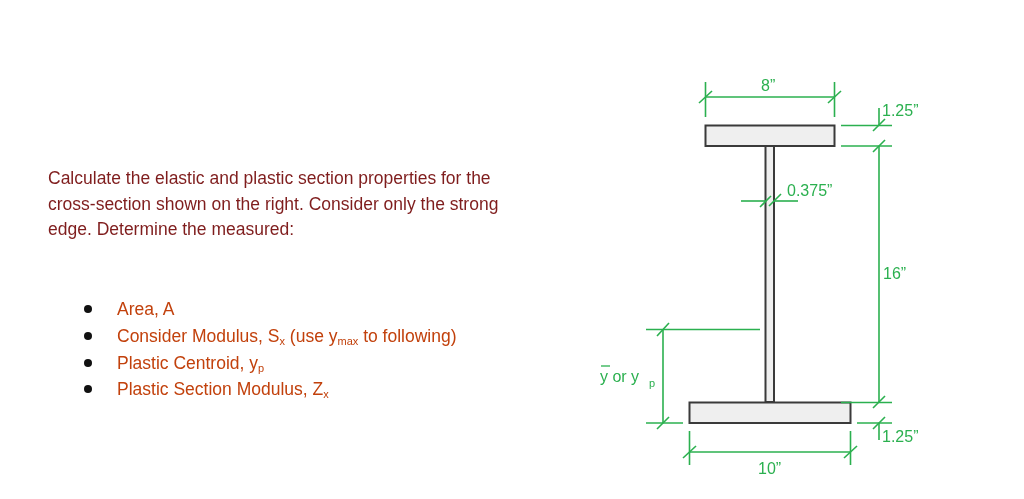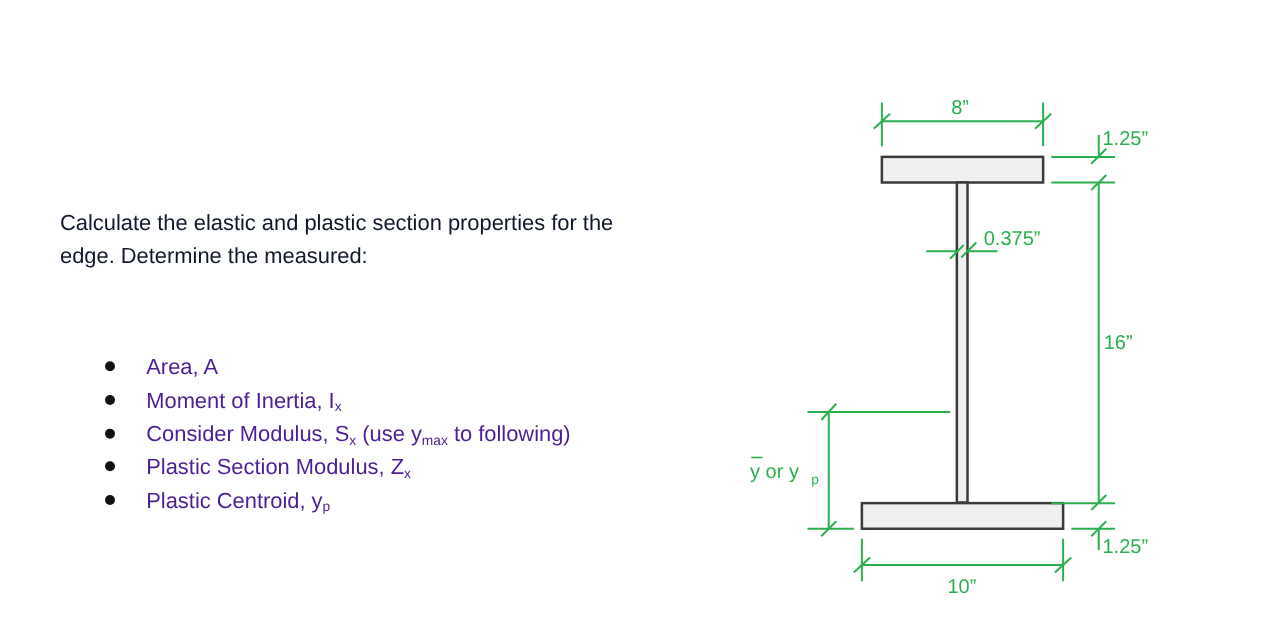--- a/index.html
+++ b/index.html
@@ -14,44 +14,44 @@
       overflow: hidden;
       font-family: "Liberation Sans", "DejaVu Sans", sans-serif;
     }
     .problem {
       position: absolute;
       left: 48px;
       top: 166px;
       width: 520px;
       font-size: 17.5px;
       line-height: 25.5px;
-      color: #0f172a;
+      color: #7f1d1d;
     }
     .problem p {
       margin: 0;
     }
     .ybar {
       font-family: "DejaVu Serif", "Liberation Serif", serif;
       font-style: italic;
       text-decoration: overline;
     }
     .sub {
       font-size: 11px;
       vertical-align: -3px;
       line-height: 0;
     }
     .list {
       position: absolute;
       left: 80px;
-      top: 280px;
+      top: 296px;
       margin: 0;
       padding: 0;
       list-style: none;
       font-size: 17.5px;
-      color: #4c1d95;
+      color: #c2410c;
     }
     .list li {
       position: relative;
       height: 26.8px;
       line-height: 26px;
       padding-left: 37px;
     }
     .list li .bullet {
       position: absolute;
       left: 4px;
@@ -70,43 +70,40 @@
       font-family: "Liberation Sans", "DejaVu Sans", sans-serif;
       font-size: 16px;
       fill: #2bb04f;
     }
   </style>
 </head>
 <body>
 
 <div class="problem">
   <p>Calculate the elastic and plastic section properties for the</p>
+  <p>cross-section shown on the right. Consider only the strong</p>
   <p>edge. Determine the measured:</p>
 </div>
 
 <ul class="list">
   <li>
     <span class="bullet"></span>
     <span>Area, A</span>
   </li>
   <li>
     <span class="bullet"></span>
-    <span>Moment of Inertia, I</span><span class="sub">x</span>
-  </li>
-  <li>
-    <span class="bullet"></span>
     <span>Consider Modulus, S</span><span class="sub">x</span><span> (use y</span><span class="sub">max</span><span> to following)</span>
   </li>
   <li>
     <span class="bullet"></span>
-    <span>Plastic Section Modulus, Z</span><span class="sub">x</span>
+    <span>Plastic Centroid, y</span><span class="sub">p</span>
   </li>
   <li>
     <span class="bullet"></span>
-    <span>Plastic Centroid, y</span><span class="sub">p</span>
+    <span>Plastic Section Modulus, Z</span><span class="sub">x</span>
   </li>
 </ul>
 
 <svg class="diagram" width="1024" height="499" viewBox="0 0 1024 499">
 
   <g fill="#efefef" stroke="#3a3a3a" stroke-width="2">
     <rect x="705.5" y="125.5" width="129" height="20.5"></rect>
     <rect x="765.5" y="146" width="8.5" height="256"></rect>
     <rect x="689.5" y="402.5" width="161" height="20.5"></rect>
   </g>

